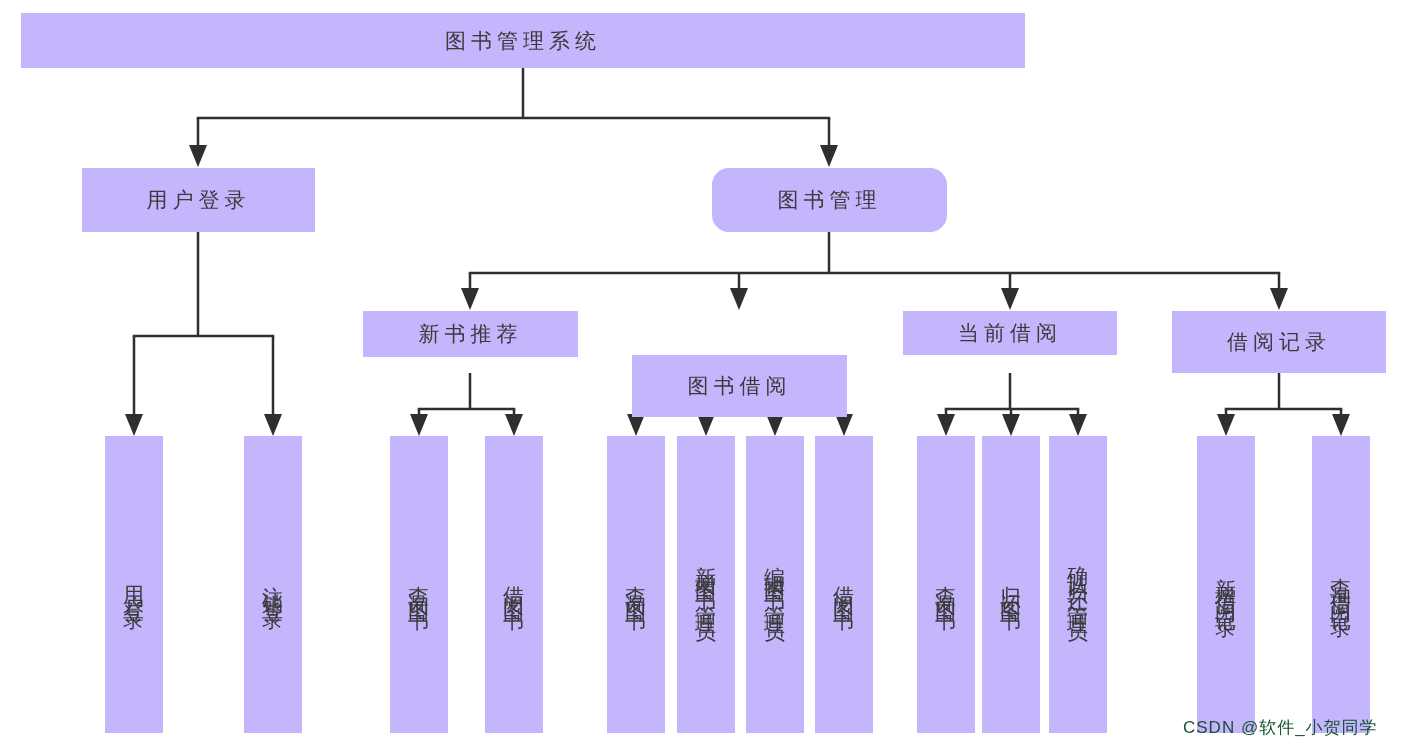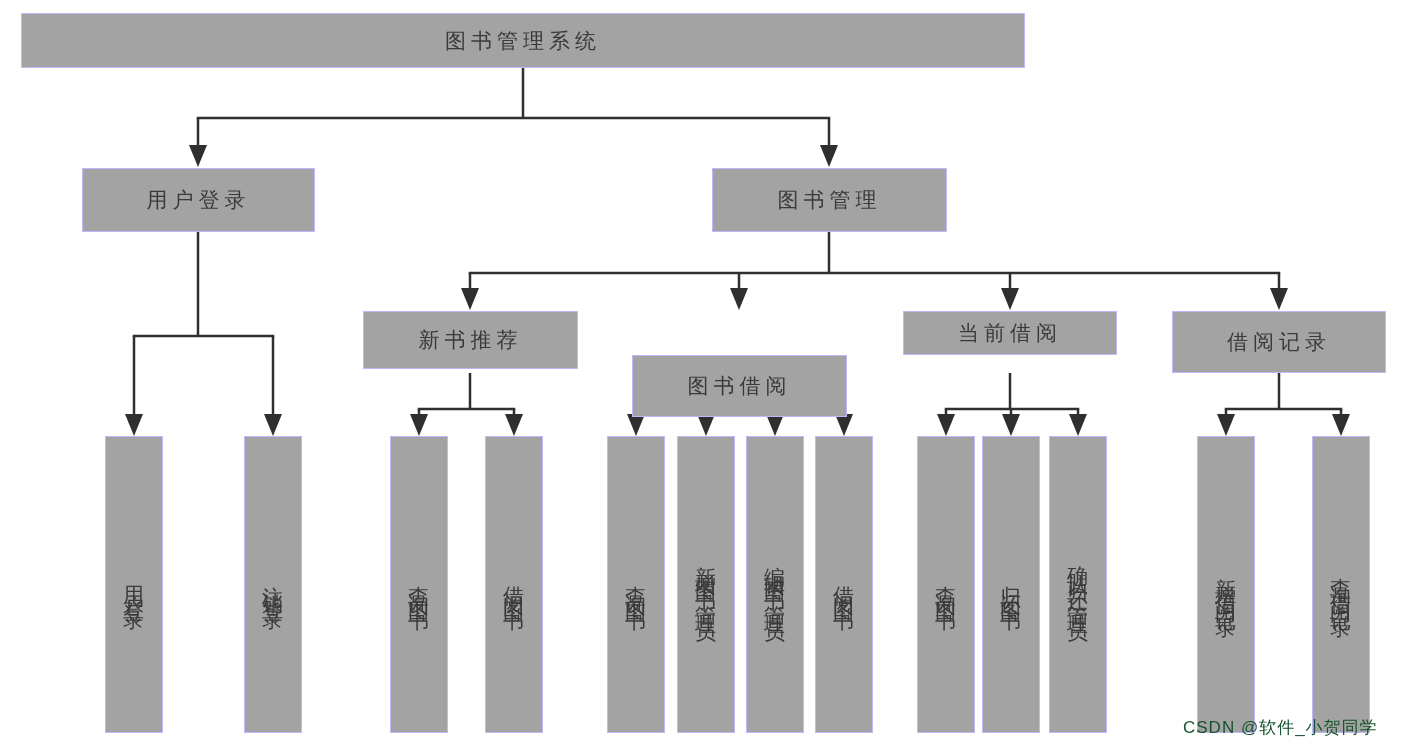--- a/index.html
+++ b/index.html
@@ -1,21 +1,21 @@
 <!DOCTYPE html>
 <html><head>
 <meta charset="utf-8">
 <style>
   html,body{margin:0;padding:0;background:#ffffff;}
   body{font-family:"Liberation Sans","DejaVu Sans",sans-serif;}
   .canvas{position:relative;width:1405px;height:747px;background:#ffffff;overflow:hidden;}
   svg.wires{position:absolute;left:0;top:0;width:1405px;height:747px;}
   .node{
-    position:absolute;box-sizing:border-box;background:#a3a3a3;
-    border:1px solid #c4b5fd;display:flex;align-items:center;justify-content:center;
+    position:absolute;box-sizing:border-box;background:#c4b5fd;
+    border:3px solid #c4b5fd;display:flex;align-items:center;justify-content:center;
     color:#3a3a3a;z-index:2;
   }
   .node.h .lbl{font-size:21px;letter-spacing:5px;white-space:nowrap;}
   .node.v .lbl{
     writing-mode:vertical-rl;font-size:21px;letter-spacing:8px;
     line-height:1;white-space:nowrap;
   }
   .watermark{
     position:absolute;left:1183px;top:716px;z-index:3;
     font-size:17px;letter-spacing:1px;color:#14532d;white-space:nowrap;
@@ -104,25 +104,25 @@
     </g>
   </svg>
 
   <div class="node h" style="left:21px;top:13px;width:1004px;height:55px;">
     <span class="lbl">图书管理系统</span>
   </div>
 
   <div class="node h" style="left:82px;top:168px;width:233px;height:64px;">
     <span class="lbl">用户登录</span>
   </div>
-  <div class="node h" style="left:712px;top:168px;width:235px;height:64px;">
+  <div class="node h" style="left:712px;top:168px;width:235px;height:64px;border-radius:17px;">
     <span class="lbl">图书管理</span>
   </div>
 
-  <div class="node h" style="left:363px;top:311px;width:215px;height:58px;">
+  <div class="node h" style="left:363px;top:311px;width:215px;height:46px;">
     <span class="lbl">新书推荐</span>
   </div>
   <div class="node h" style="left:632px;top:311px;width:215px;height:62px;margin-top:44px;">
     <span class="lbl">图书借阅</span>
   </div>
   <div class="node h" style="left:903px;top:311px;width:214px;height:44px;">
     <span class="lbl">当前借阅</span>
   </div>
   <div class="node h" style="left:1172px;top:311px;width:214px;height:62px;">
     <span class="lbl">借阅记录</span>

